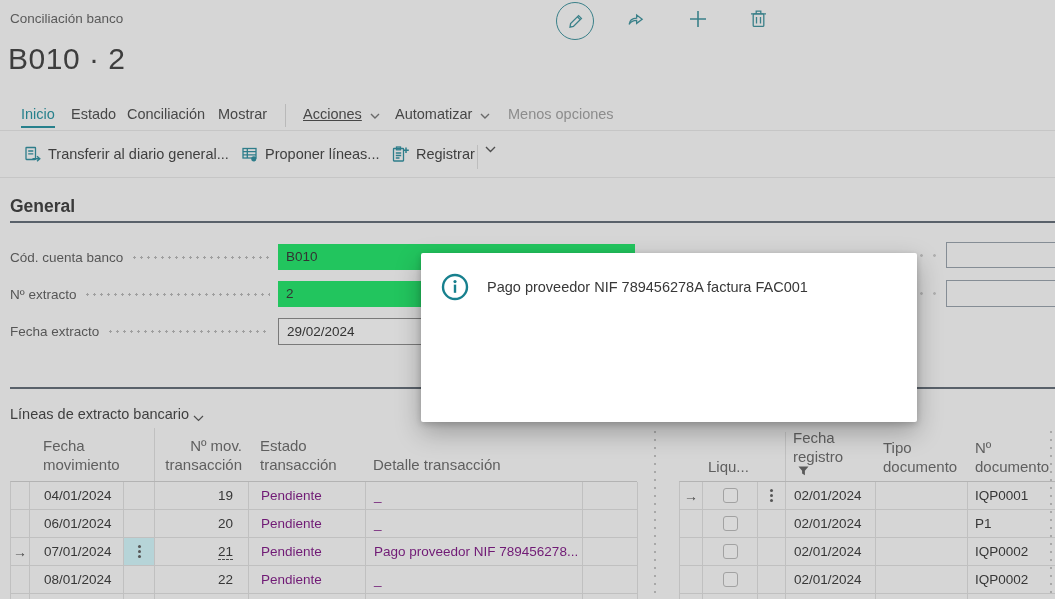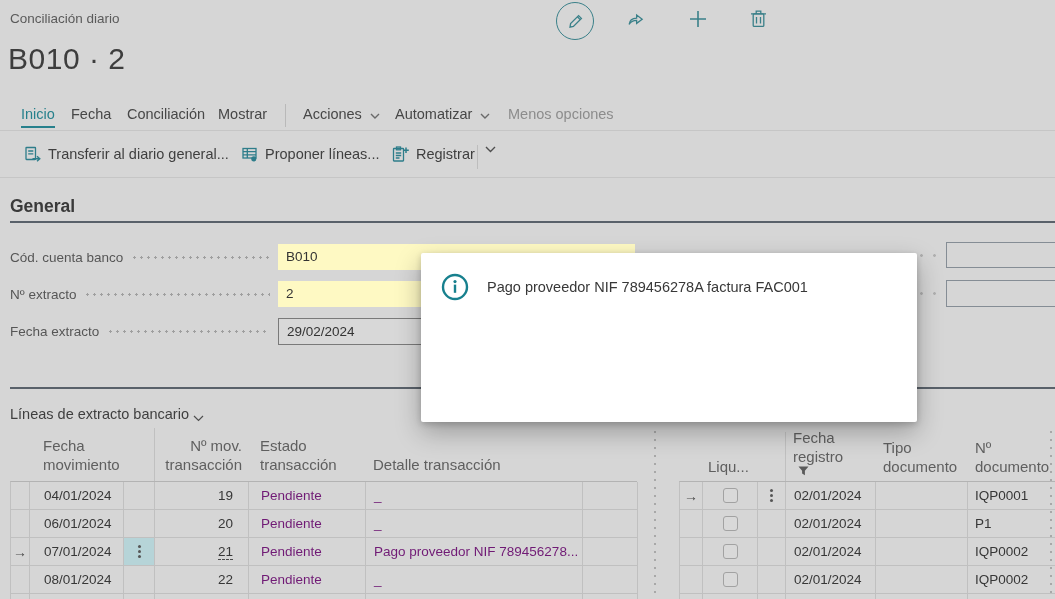--- a/index.html
+++ b/index.html
@@ -28,21 +28,21 @@
   .act-sep { position:absolute; left:477px; top:145px; width:1px; height:24px; background:#bdbdbd; }
 
   
   .gen-head { position:absolute; left:10px; top:196px; font-size:17.5px; font-weight:700; color:#3a3a3a; }
   .head-line { position:absolute; left:10px; top:221px; width:1045px; height:2px; background:#59616a; }
   .frow { position:absolute; left:10px; display:flex; align-items:center; width:268px; }
   .flabel { font-size:13.5px; color:#565656; white-space:nowrap; }
   .leader { flex:1; height:3px; margin:0 8px; align-self:center;
             background-image:radial-gradient(circle,#9f9f9f 1.1px,transparent 1.3px); background-size:7px 3px; background-position:0 50%; background-repeat:repeat-x; }
   .finput { position:absolute; left:278px; width:357px; height:26px; font-size:13.5px; color:#333; padding-left:8px; line-height:25px; }
-  .finput.disabled { background:#fef9c3; }
+  .finput.disabled { background:#22c55e; }
   .finput.editable { border:1px solid #7a7a7a; background:#d8d8d8; height:27px; }
   .stub-leader { position:absolute; width:38px; height:3px;
             background-image:radial-gradient(circle,#b0b0b0 1.3px,transparent 1.5px); background-size:13px 3px; background-repeat:repeat-x; }
   .stub-input { position:absolute; left:946px; width:120px; border:1.4px solid #858d95; background:transparent; }
 
   .section-line { position:absolute; left:10px; top:387px; width:1045px; height:1.5px; background:#59616a; }
   .lines-head { position:absolute; left:10px; top:406px; font-size:14.5px; color:#3f3f3f; display:flex; align-items:flex-end; gap:4px; cursor:pointer; }
 
   
   .tbl { position:absolute; top:428px; }
@@ -69,21 +69,21 @@
   .dlg-btn-frame { position:absolute; left:377px; top:113px; width:92px; height:34px; border:1px solid #5f5f5f; background:#fff; padding:2px; cursor:pointer; }
   .dlg-btn { width:100%; height:100%; border:2px solid #17808e; background:#fff; font-family:inherit;
              font-size:14.5px; font-weight:700; color:#323232; cursor:pointer; }
   svg { display:block; }
 </style>
 </head>
 <body>
 
 <div class="screen">
 
-  <div class="caption">Conciliación diario</div>
+  <div class="caption">Conciliación banco</div>
   <div class="title">B010 · 2</div>
 
   <div class="icon-btn circle-btn">
     <span>
       <svg width="19" height="19" viewBox="0 0 19 19" fill="none" stroke="#3a8089" stroke-width="1.3">
         <path d="M4 15.2 L4.6 11.6 L12.6 3.6 L15.4 6.4 L7.4 14.4 Z"></path>
           <path d="M11.4 4.8 L14.2 7.6"></path>
       </svg>
     </span>
   </div>
@@ -104,25 +104,25 @@
   <div class="icon-btn" style="left:750px;top:9px;">
     <span>
       <svg width="17" height="19" viewBox="0 0 17 19" fill="none" stroke="#3a8089" stroke-width="1.3">
         <rect x="3.2" y="4.8" width="10.6" height="12.6" rx="1"></rect>
         <path d="M1 4.8 H16 M6.2 4.6 V2.2 H10.8 V4.6 M6.5 8 V14.5 M10.5 8 V14.5"></path>
       </svg>
     </span>
   </div>
 
   <span class="menu-item active" style="left:21px;">Inicio</span>
-  <span class="menu-item" style="left:71px;">Fecha</span>
+  <span class="menu-item" style="left:71px;">Estado</span>
   <span class="menu-item" style="left:127px;">Conciliación</span>
   <span class="menu-item" style="left:218px;">Mostrar</span>
   <div class="menu-sep"></div>
-  <span class="menu-item" style="left:303px;"><span>Acciones</span><span class="chev"><svg width="10" height="6" viewBox="0 0 10 6" fill="none" stroke="#6a6a6a" stroke-width="1.4">
+  <span class="menu-item" style="left:303px;text-decoration:underline;"><span>Acciones</span><span class="chev"><svg width="10" height="6" viewBox="0 0 10 6" fill="none" stroke="#6a6a6a" stroke-width="1.4">
           <path d="M1 1 L5 5 L9 1"></path>
         </svg></span></span>
   <span class="menu-item" style="left:395px;"><span>Automatizar</span><span class="chev"><svg width="10" height="6" viewBox="0 0 10 6" fill="none" stroke="#6a6a6a" stroke-width="1.4">
           <path d="M1 1 L5 5 L9 1"></path>
         </svg></span></span>
   <span class="menu-item dim" style="left:508px;">Menos opciones</span>
   <div class="rule" style="top:130px;"></div>
 
   <div class="act" style="left:25px;">
     <span>

